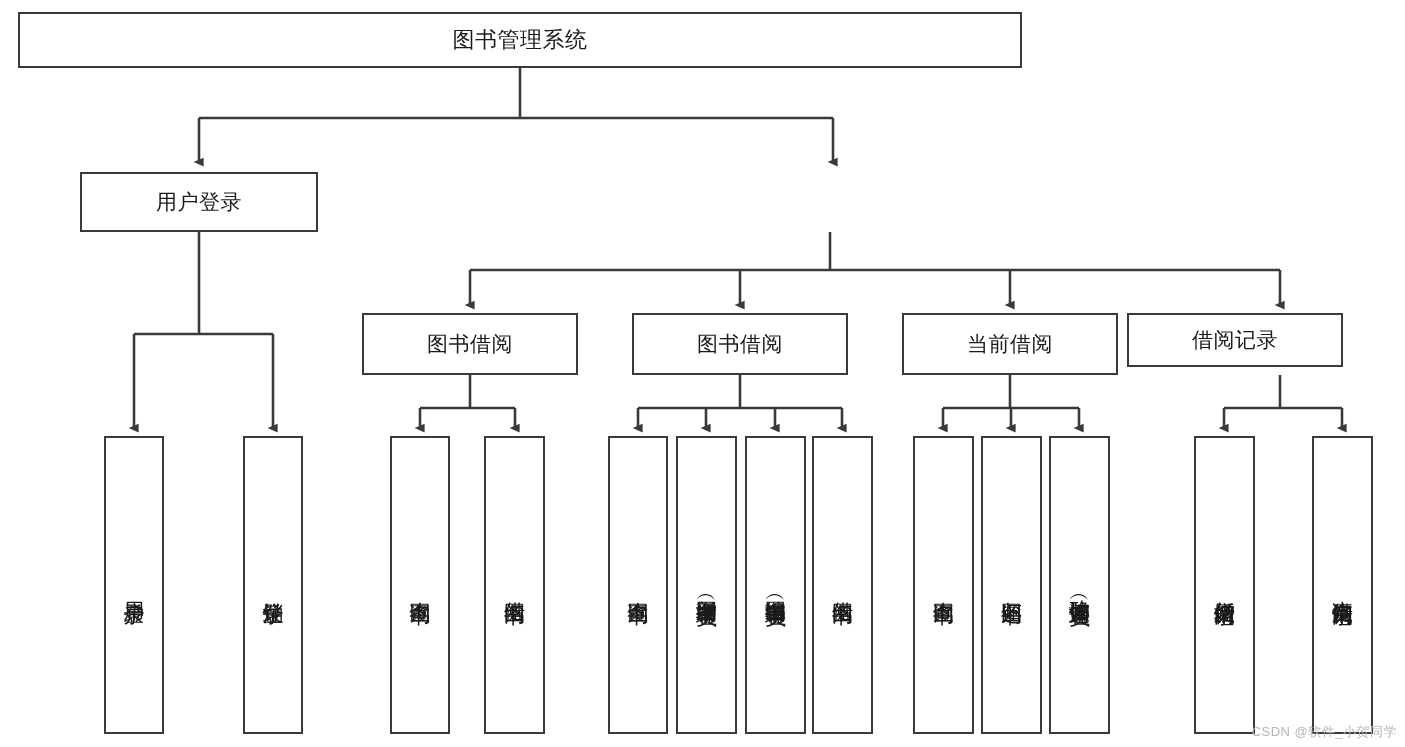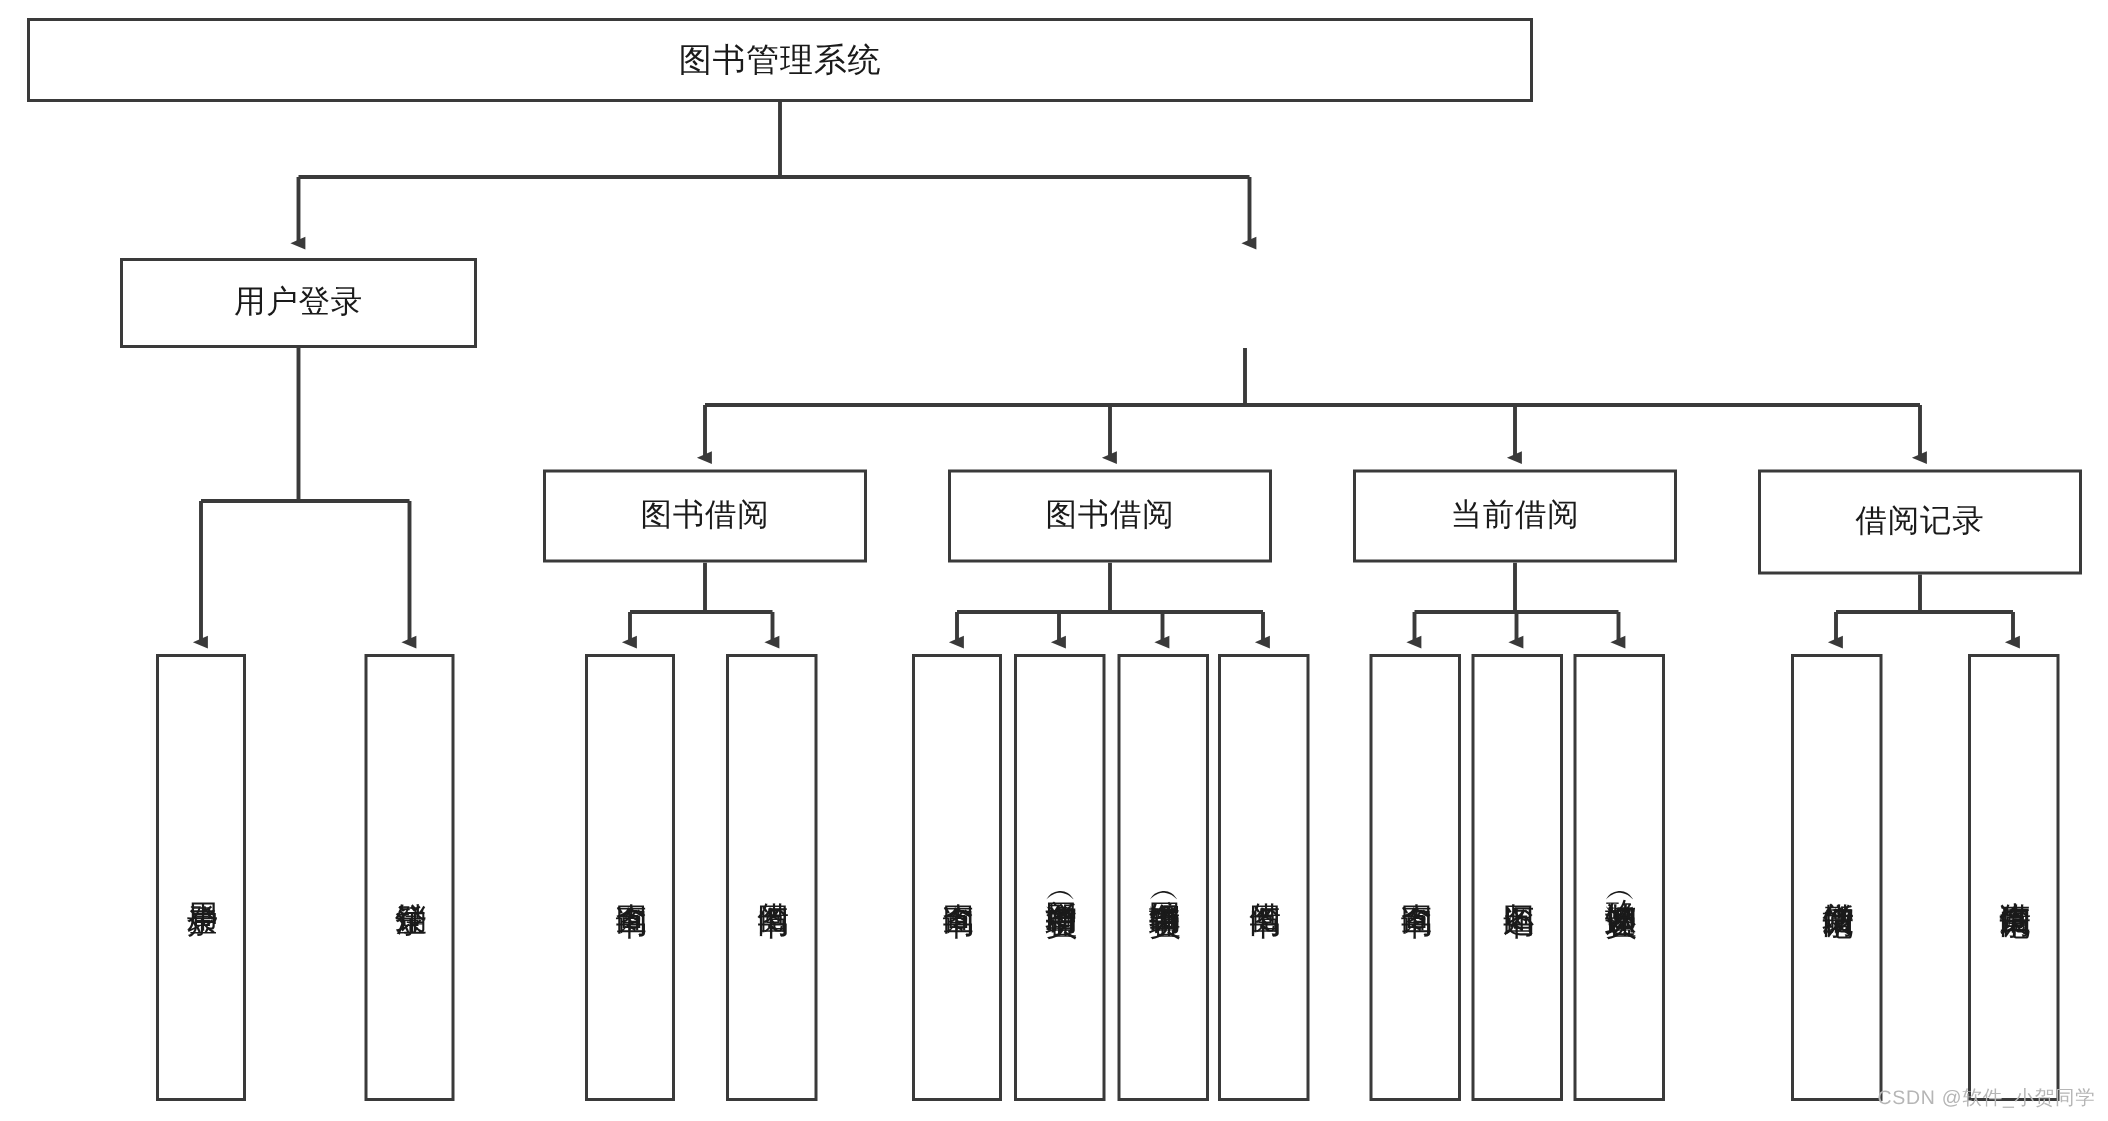--- a/index.html
+++ b/index.html
@@ -150,21 +150,21 @@
   </div>
 
   <div class="node horiz" style="left:632px; top:313px; width:216px; height:62px;">
     <span class="lbl">图书借阅</span>
   </div>
 
   <div class="node horiz" style="left:902px; top:313px; width:216px; height:62px;">
     <span class="lbl">当前借阅</span>
   </div>
 
-  <div class="node horiz" style="left:1172px; top:313px; width:216px; height:70px;">
+  <div class="node horiz" style="left:1127px; top:313px; width:216px; height:54px;">
     <span class="lbl">借阅记录</span>
   </div>
 
   <div class="node vert" style="left:104px; top:436px; width:60px; height:298px;">
     <span class="lbl">用户登录</span>
   </div>
 
   <div class="node vert" style="left:243px; top:436px; width:60px; height:298px;">
     <span class="lbl">注销登录</span>
   </div>

